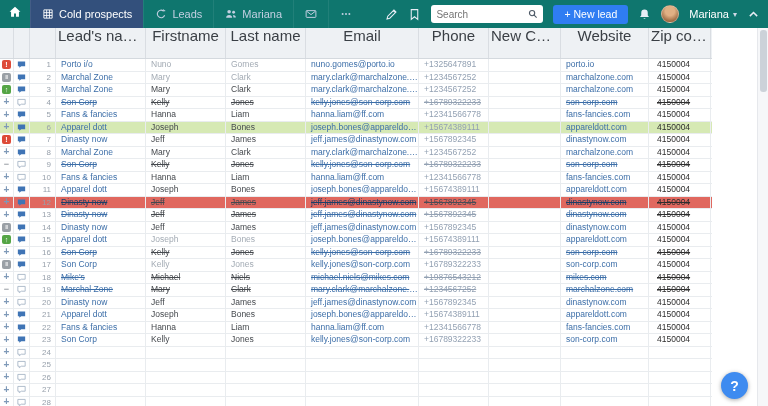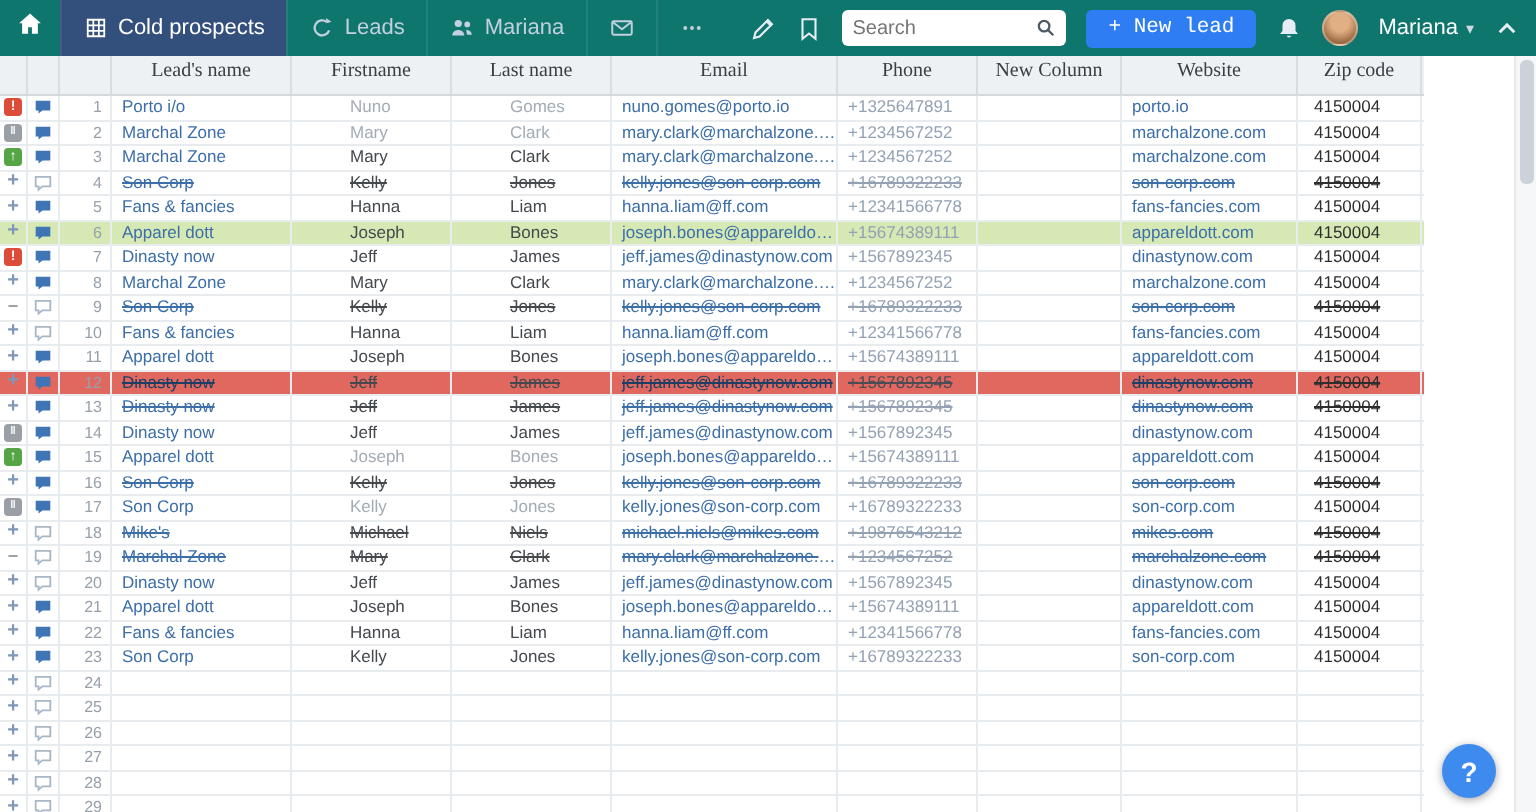--- a/index.html
+++ b/index.html
@@ -15,35 +15,35 @@
   .tab { display:flex; align-items:center; gap:5px; padding:0 11px; font-size:11px; color:#c3d0e2; cursor:pointer; border-left:1px solid rgba(255,255,255,.08); }
   .tab.active { background:#33507c; color:#fff; }
   .tab .ticon svg { width:12px; height:12px; display:block; }
   .tb-right { margin-left:auto; display:flex; align-items:center; gap:10px; padding-right:8px; }
   .tbicon { color:#e7edf5; cursor:pointer; display:flex; }
   .tbicon svg { width:13px; height:13px; display:block; }
   .searchbox { display:flex; align-items:center; background:#fff; border-radius:3px; height:18px; width:112px; padding:0 5px; }
   .searchbox input { border:0; outline:0; flex:1; min-width:0; font-size:10px; color:#555; font-family:inherit; background:transparent; }
   .sicon { color:#4d5966; display:flex; }
   .sicon svg { width:10px; height:10px; }
-  .newlead { background:#2f7df2; color:#fff; border:0; border-radius:3px; height:19px; padding:0 11px; font-size:10.5px; font-family:Liberation Mono, monospace; cursor:pointer; white-space:nowrap; }
+  .newlead { background:#2f7df2; color:#fff; border:0; border-radius:3px; height:19px; padding:0 11px; font-size:10.5px; font-family:Liberation Sans, sans-serif; cursor:pointer; white-space:nowrap; }
   .avatar { width:18px; height:18px; border-radius:50%; background:radial-gradient(circle at 50% 32%, #e0b084 0 34%, #9c6a42 75%, #6e4526); border:1px solid rgba(255,255,255,.35); }
   .uname { font-size:11px; color:#fff; display:flex; align-items:center; gap:4px; cursor:pointer; white-space:nowrap;justify-content:center; }
   .caret { font-size:8px; color:#cfd9e6; }
 
   
   .grid { position:absolute; top:28px; left:0; width:712px; background:#fff; }
   .row { display:grid; grid-template-columns:14px 16px 26px 90px 80px 80px 113px 70px 72px 88px 62px; height:12.5px; font-size:8.5px; line-height:11.5px; border-bottom:1px solid #e9ecef; background:#fff; }
-  .hrow { height:20px; line-height:15px; background:#eef1f4; border-bottom:1px solid #d4d9de; font-size:10px; color:#3a3f45;font-family:Liberation Serif, serif; }
+  .hrow { height:31px; line-height:15px; background:#eef1f4; border-bottom:1px solid #d4d9de; font-size:15px; color:#3a3f45; }
   .cell { border-right:1px solid #e9ecef; padding-left:5px; white-space:nowrap; overflow:hidden; text-overflow:ellipsis; }
   .hrow .cell { text-align:center; padding:0 2px; border-right:1px solid #d9dde2; }
   .gut { display:flex; align-items:center; justify-content:center; padding:0; }
   .num { color:#97a0ab; text-align:right; padding-right:4px; font-size:8px; }
   .link { color:#3c6ea8; cursor:pointer; }
-  .fname,.lname { color:#45494e;margin-left:24px; }
+  .fname,.lname { color:#45494e; }
   .phone { color:#93a1b3; }
   .zip { font-weight:normal; color:#2e2e2e; padding-left:8px; }
   .muted .fname, .muted .lname { color:#a3abb4; }
   .strike .t { text-decoration:line-through; }
   .hl-green { background:#d6e9b4; }
   .hl-red { background:#e0685f; }
   .hl-red .link { color:#1d3f66; }
   .hl-red .phone { color:#4c4c55; }
 
   .plus { color:#7e99b8; font-weight:bold; font-size:10px; line-height:1; }

